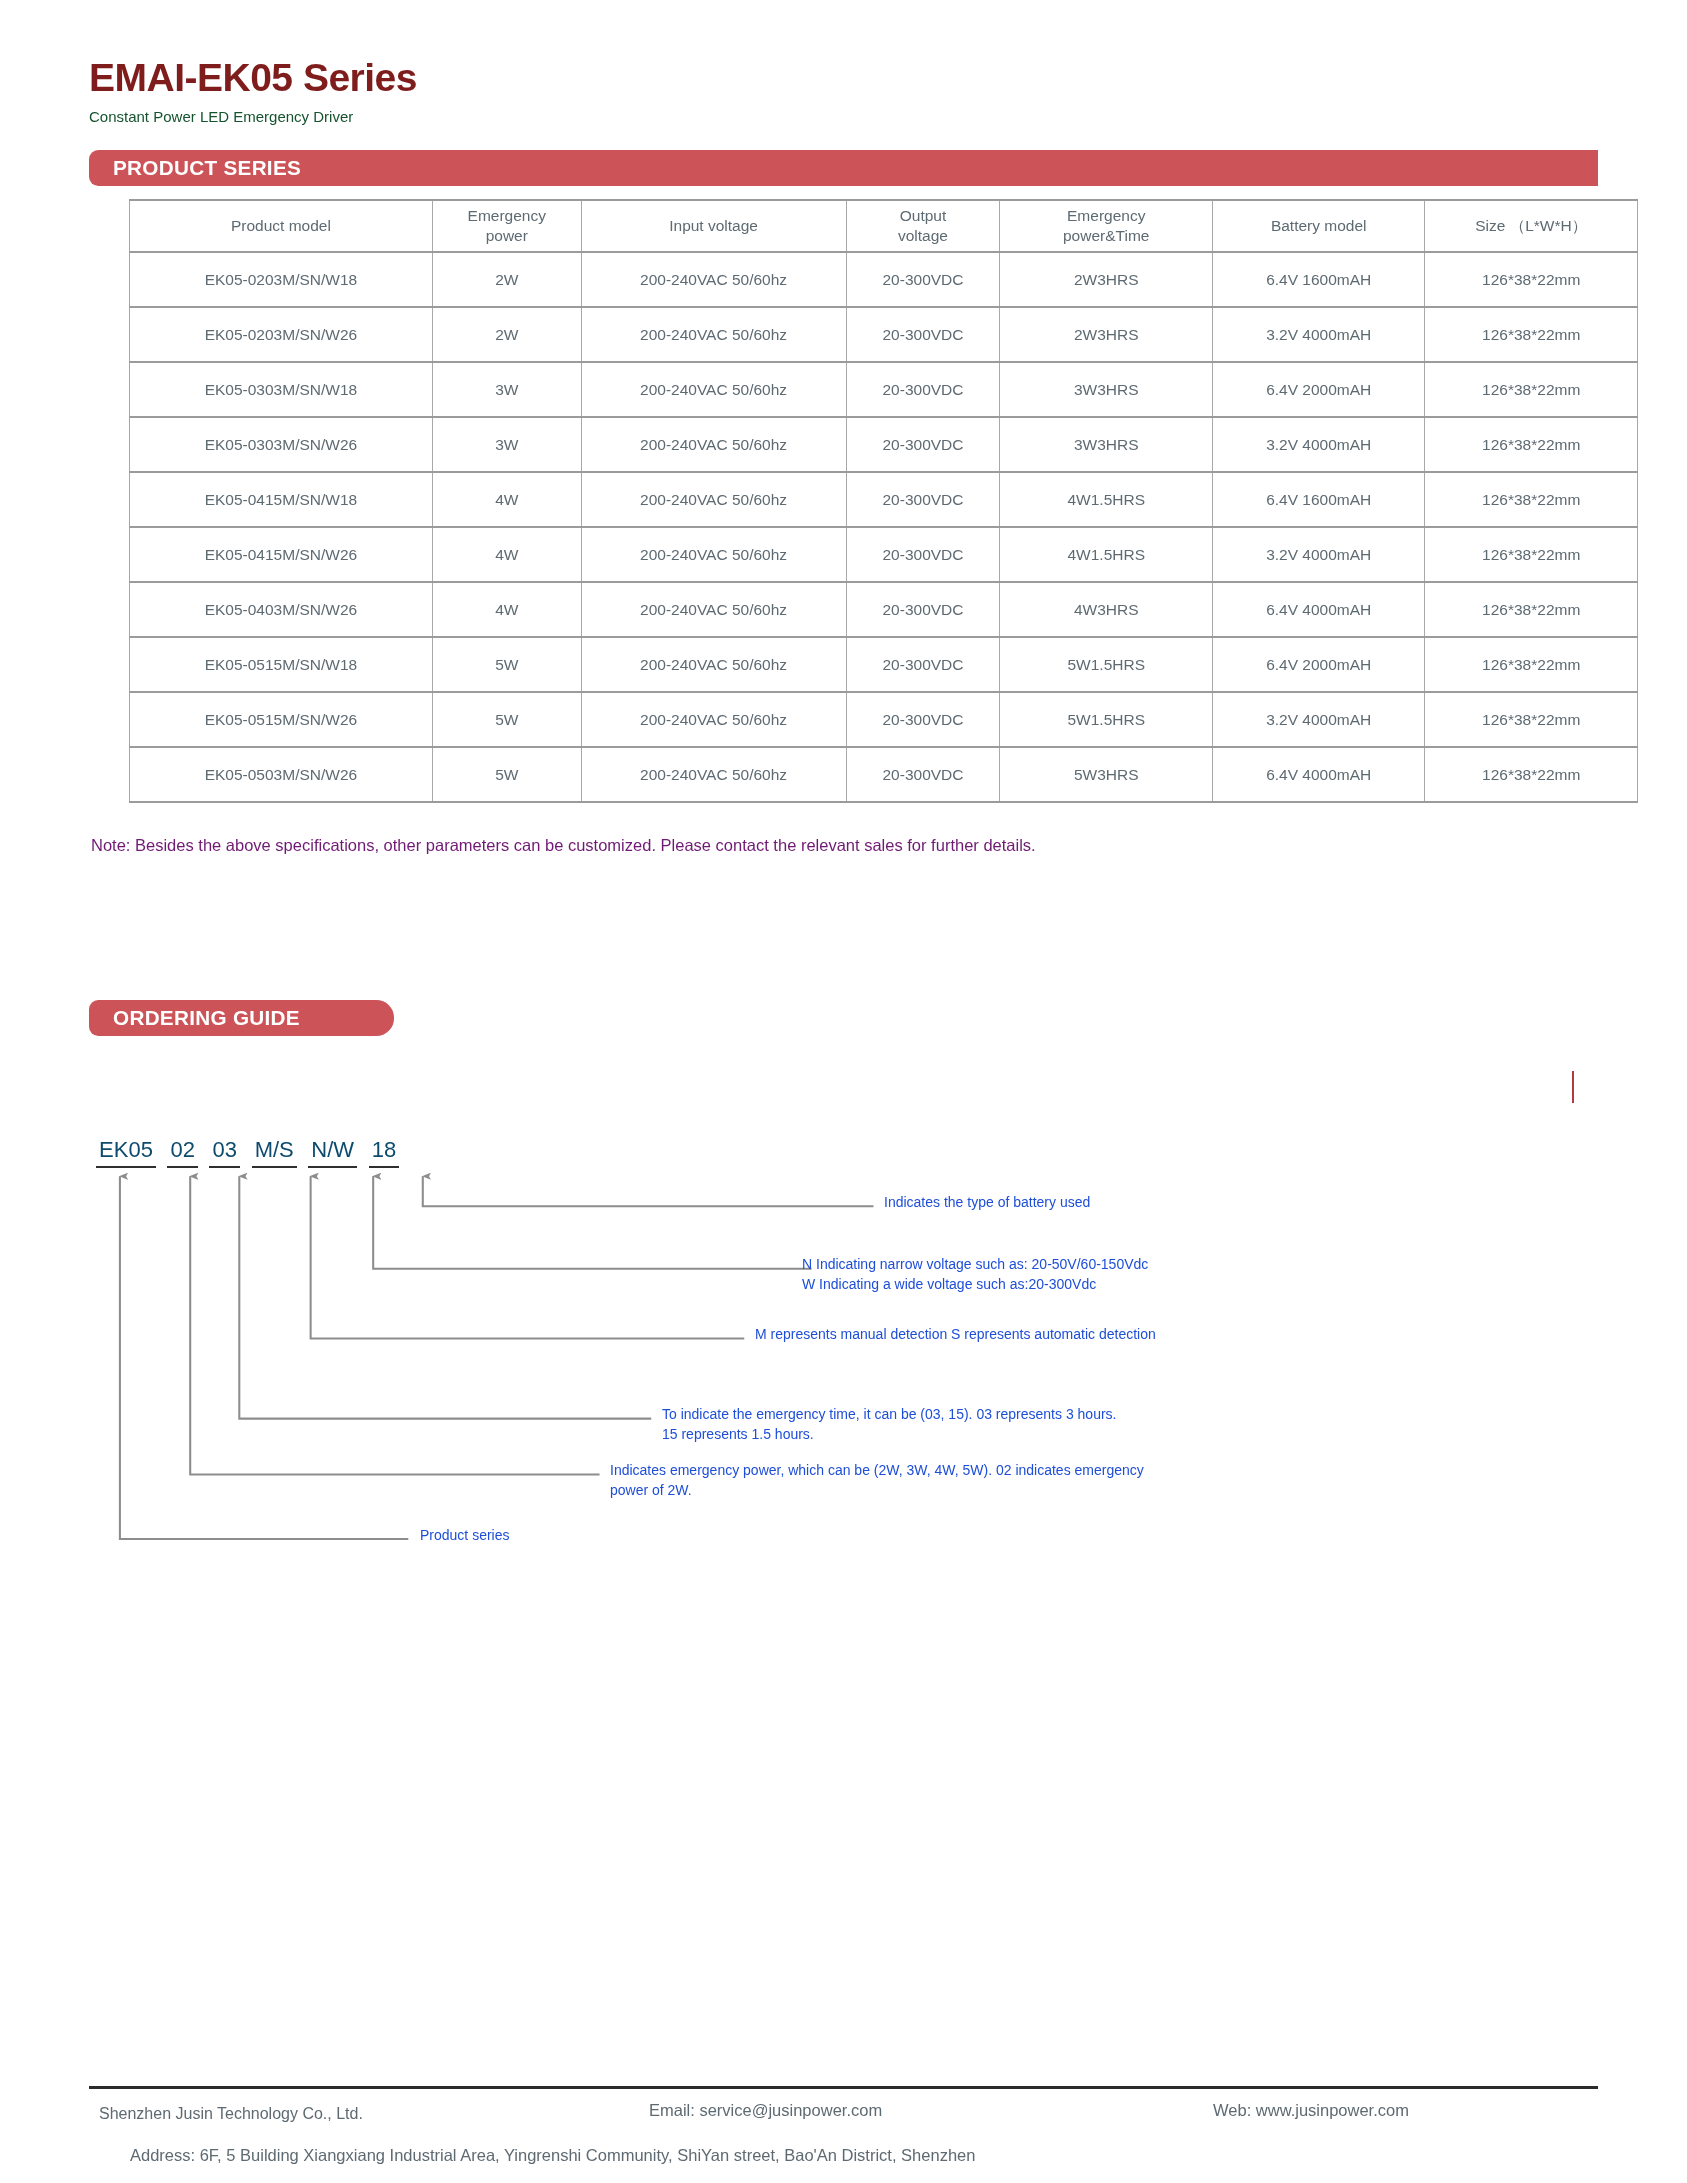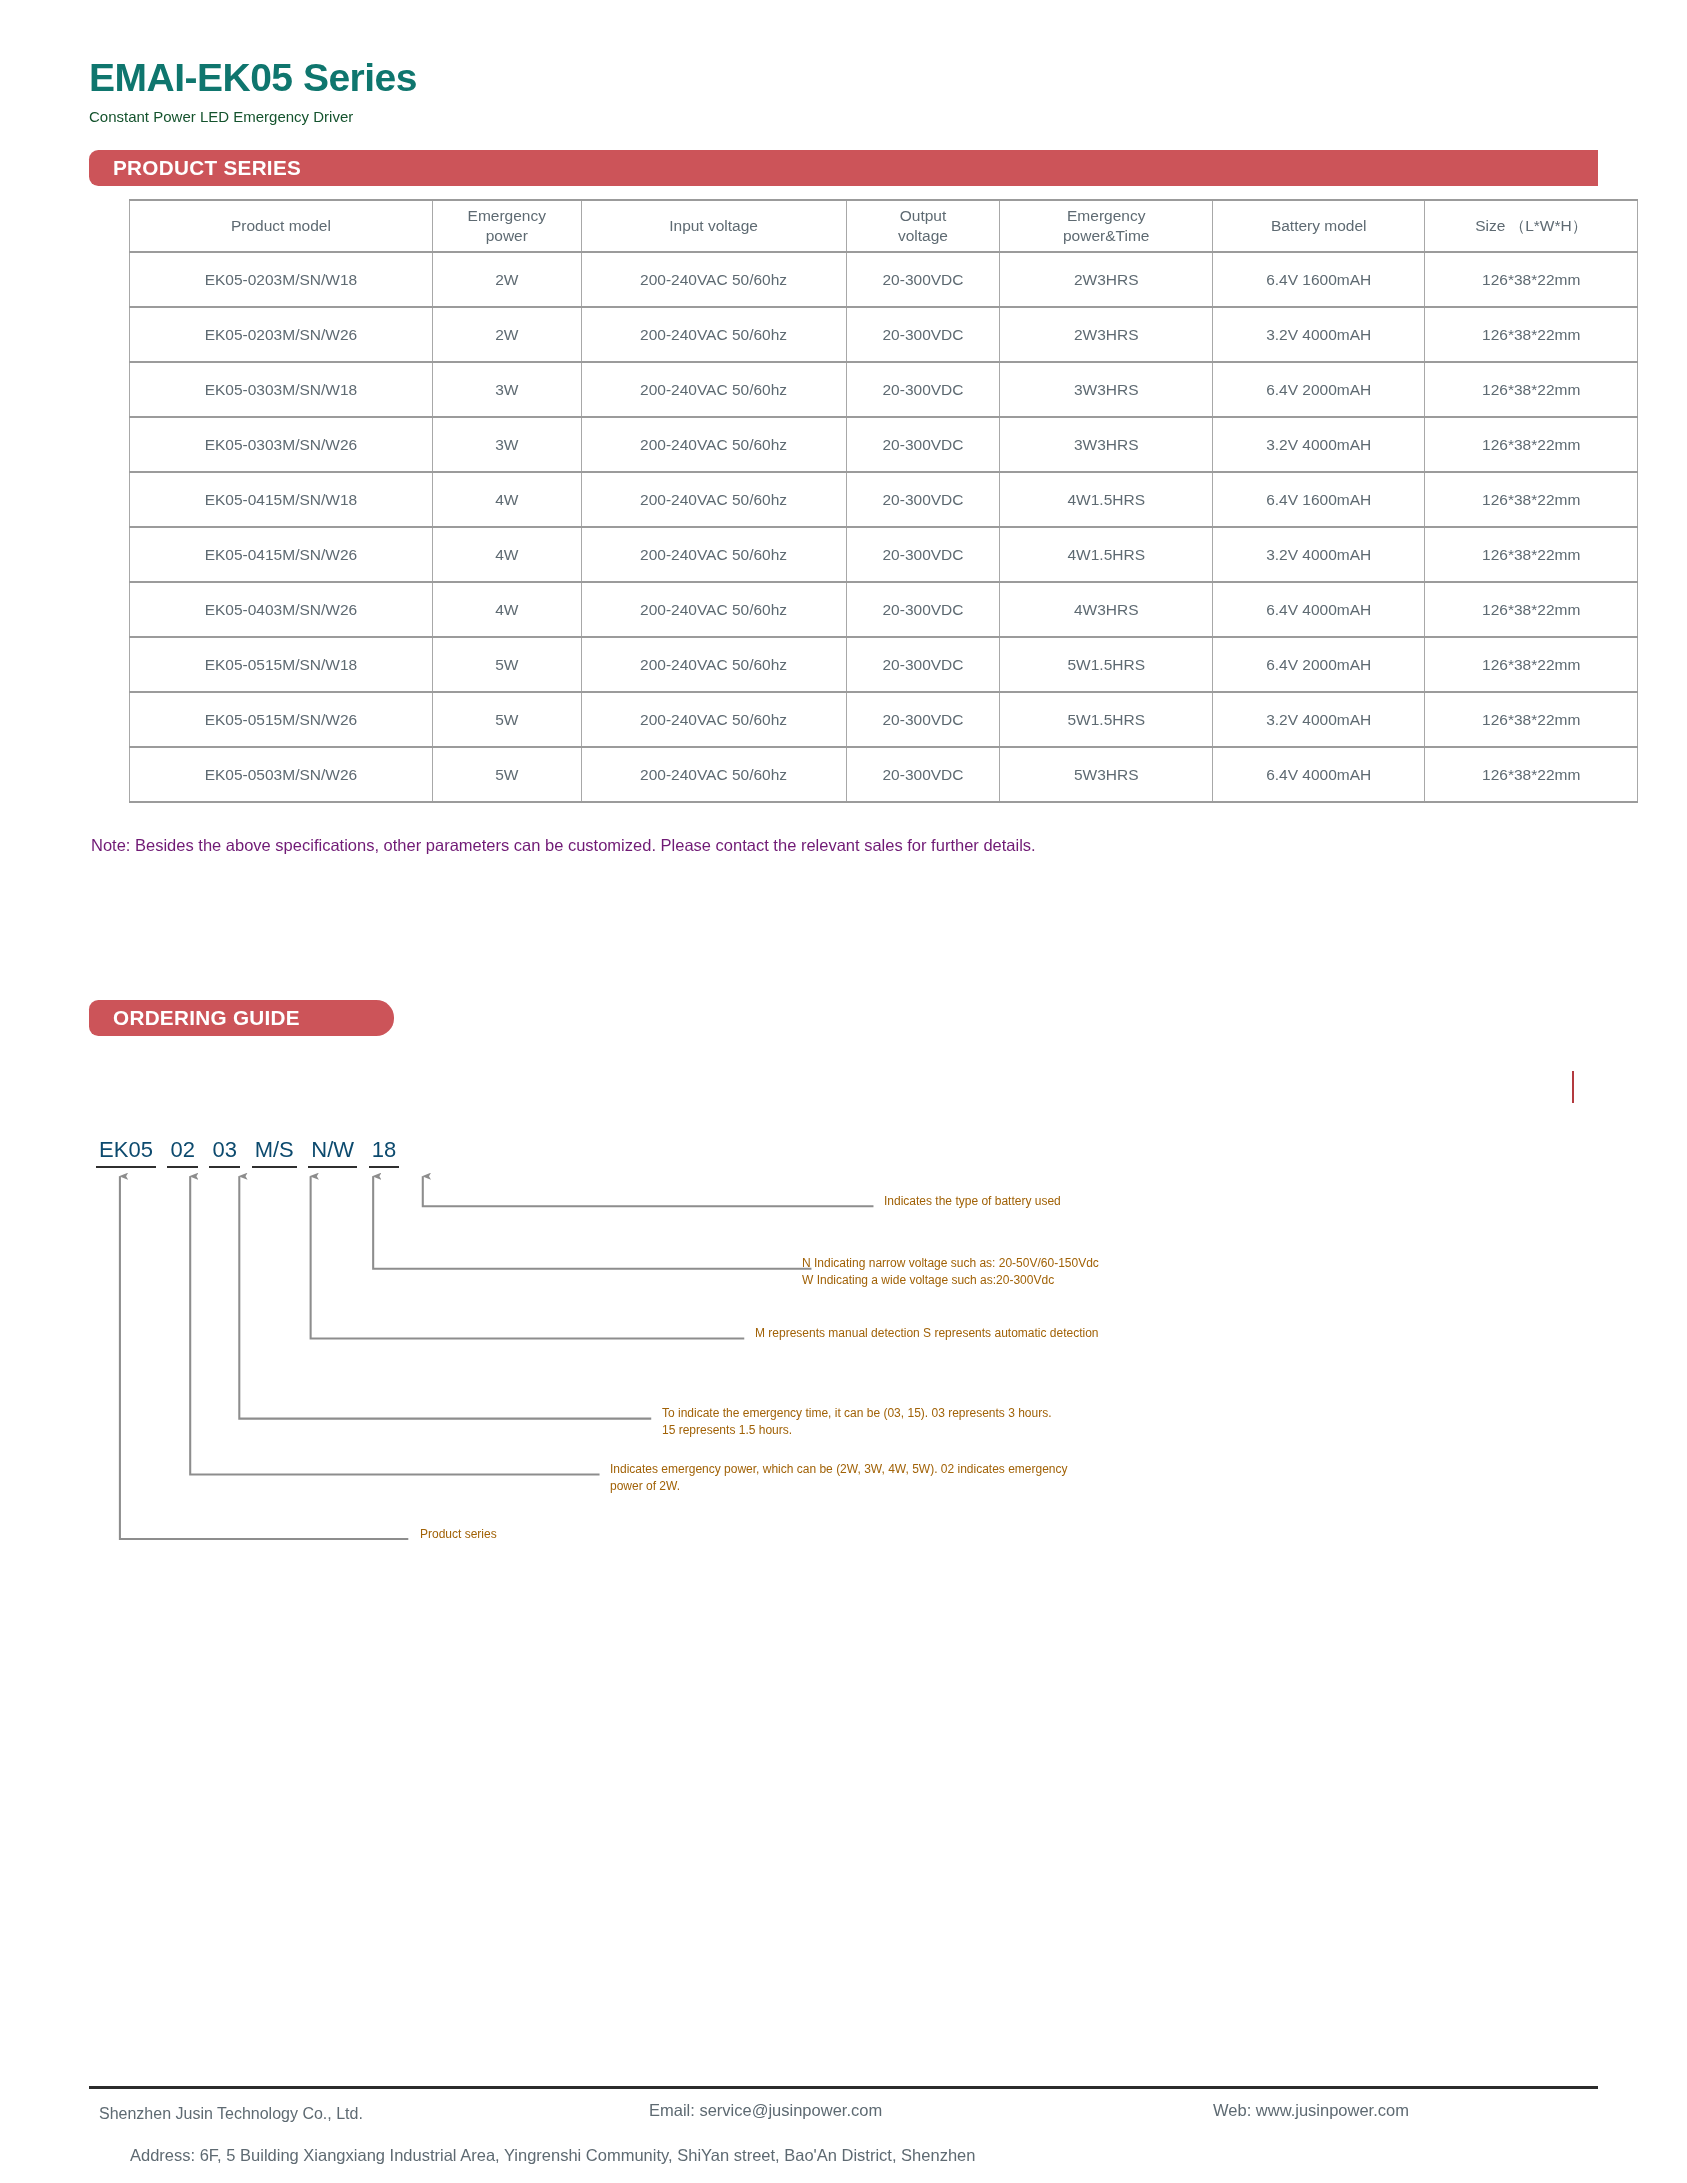--- a/index.html
+++ b/index.html
@@ -19,21 +19,21 @@
   
   #header-block {
     position: absolute;
     left: 89px;
     top: 58px;
     width: 1509px;
   }
   #doc-title {
     font-size: 39px;
     font-weight: bold;
-    color: #0f766e;
+    color: #7f1d1d;
     letter-spacing: -0.5px;
     line-height: 1.0;
     margin: 0;
     white-space: nowrap;
   }
   #doc-subtitle {
     font-size: 15px;
     color: #14532d;
     margin-top: 11.4px;
     white-space: nowrap;
@@ -148,22 +148,22 @@
     color: #0c4a6e;
     border-bottom: 2.1px solid #2f2f2f;
     padding: 0 3.1px 3.1px 3.1px;
     text-align: center;
     white-space: nowrap;
   }
   .seg-gap { width: 11.4px; }
 
   .leader-label {
     position: absolute;
-    font-size: 12px;
-    color: #a16207;
+    font-size: 14px;
+    color: #1d4ed8;
     line-height: 1.42;
     white-space: pre-line;
   }
 
   
   #footer-rule {
     position: absolute;
     left: 89px;
     top: 2086px;
     width: 1509px;

